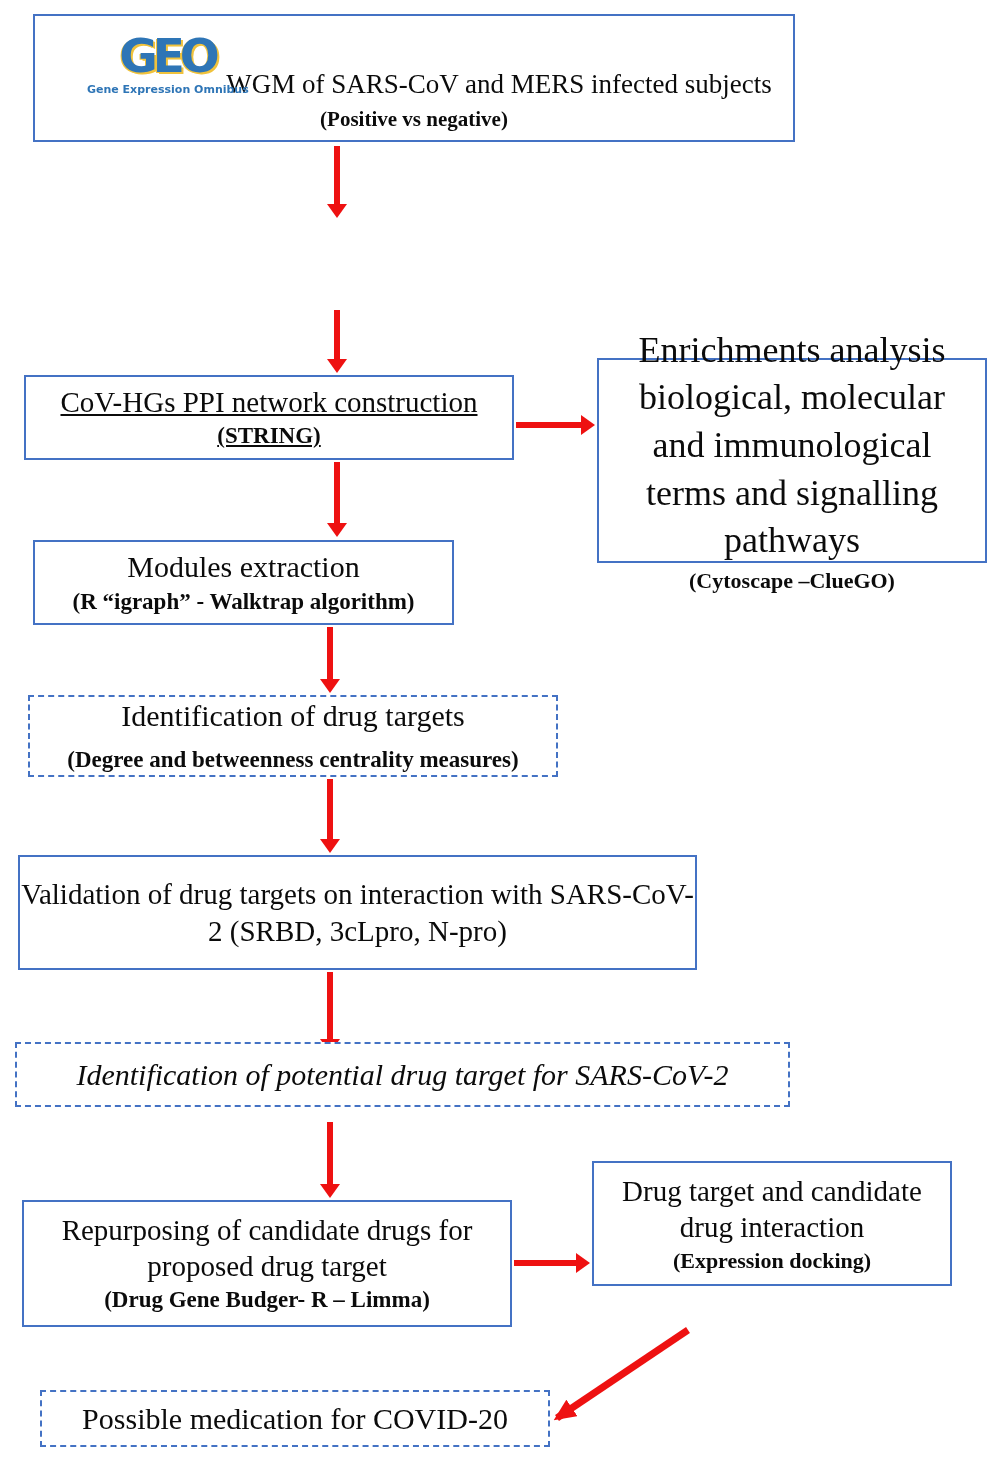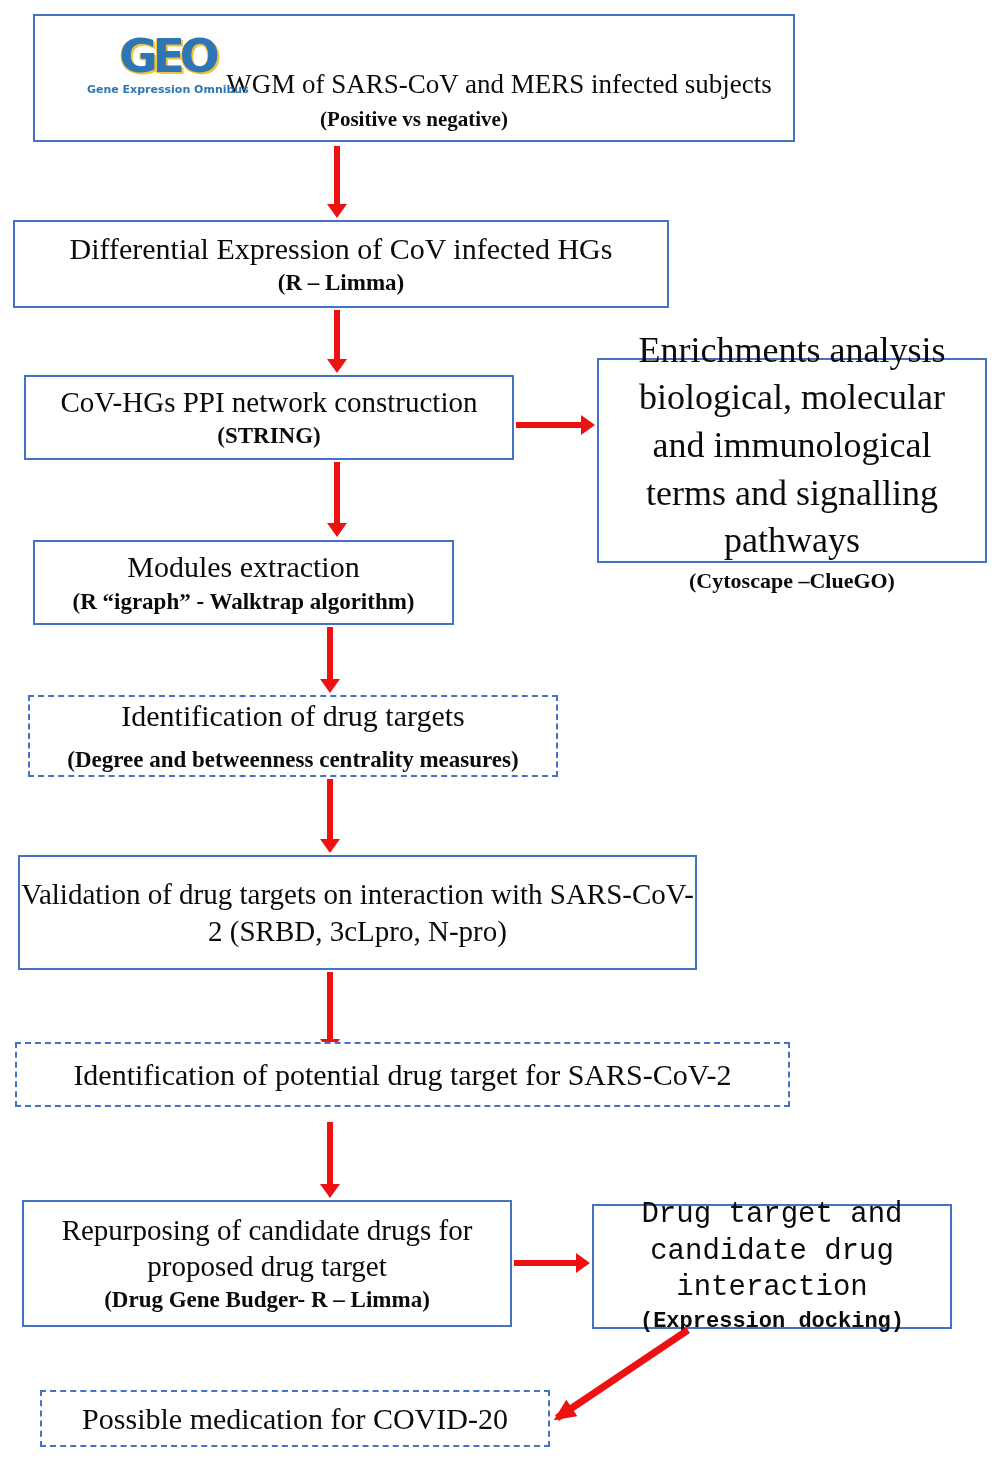--- a/index.html
+++ b/index.html
@@ -89,28 +89,24 @@
     <div class="geo-logo">
       <div class="geo-text">GEO</div>
       <div class="geo-sub">Gene Expression Omnibus</div>
     </div>
     <div class="wgm-title box-title">WGM of SARS-CoV and MERS infected subjects</div>
     <div class="box-sub">(Positive vs negative)</div>
   </div>
 
   <div class="varrow" style="left:327px;top:146px;height:72px;"></div>
 
-  <div class="box" id="b-diff" style="left:13px;top:220px;width:656px;height:88px;">
-    <div class="box-title">Differential Expression of CoV infected HGs</div>
-    <div class="box-sub">(R – Limma)</div>
-  </div>
 
   <div class="varrow" style="left:327px;top:310px;height:63px;"></div>
 
-  <div class="box" id="b-ppi" style="left:24px;top:375px;width:490px;height:85px;">
+  <div class="box" id="b-ppi" style="left:24px;top:375px;width:490px;height:85px;text-decoration:underline;">
     <div class="box-title">CoV-HGs PPI network construction</div>
     <div class="box-sub">(STRING)</div>
   </div>
 
   <div class="harrow" style="left:516px;top:415px;width:79px;"></div>
 
   <div class="box" id="b-enrich" style="left:597px;top:358px;width:390px;height:205px;padding:4px 14px;">
     <div class="box-title">Enrichments analysis biological, molecular and immunological terms and signalling pathways</div>
     <div class="box-sub">(Cytoscape –ClueGO)</div>
   </div>
@@ -130,34 +126,34 @@
   </div>
 
   <div class="varrow" style="left:320px;top:779px;height:74px;"></div>
 
   <div class="box" id="b-validation" style="left:18px;top:855px;width:679px;height:115px;gap:36px;">
     <div class="box-title">Validation of drug targets on interaction with SARS-CoV-2 (SRBD, 3cLpro, N-pro)</div>
   </div>
 
   <div class="varrow" style="left:320px;top:972px;height:81px;"></div>
 
-  <div class="box dashed" id="b-potential" style="left:15px;top:1042px;width:775px;height:65px;">
+  <div class="box dashed" id="b-potential" style="left:15px;top:1042px;width:775px;height:65px;font-style:italic;">
     <div class="box-title">Identification of potential drug target for SARS-CoV-2</div>
   </div>
 
   <div class="varrow" style="left:320px;top:1122px;height:76px;"></div>
 
   <div class="box" id="b-repurpose" style="left:22px;top:1200px;width:490px;height:127px;">
     <div class="box-title">Repurposing of candidate drugs for proposed drug target</div>
     <div class="box-sub">(Drug Gene Budger- R – Limma)</div>
   </div>
 
   <div class="harrow" style="left:514px;top:1253px;width:76px;"></div>
 
-  <div class="box" id="b-interaction" style="left:592px;top:1204px;width:360px;height:125px;font-family:Liberation Mono, monospace;">
+  <div class="box" id="b-interaction" style="left:592px;top:1161px;width:360px;height:125px;">
     <div class="box-title">Drug target and candidate drug interaction</div>
     <div class="box-sub">(Expression docking)</div>
   </div>
 
   <svg class="diag" width="170" height="110">
     <defs>
       <marker id="ah" markerWidth="22" markerHeight="20" refX="18" refY="10" orient="auto" markerUnits="userSpaceOnUse">
         <path d="M0,0 L22,10 L0,20 z" fill="#EE1111"></path>
       </marker>
     </defs>

